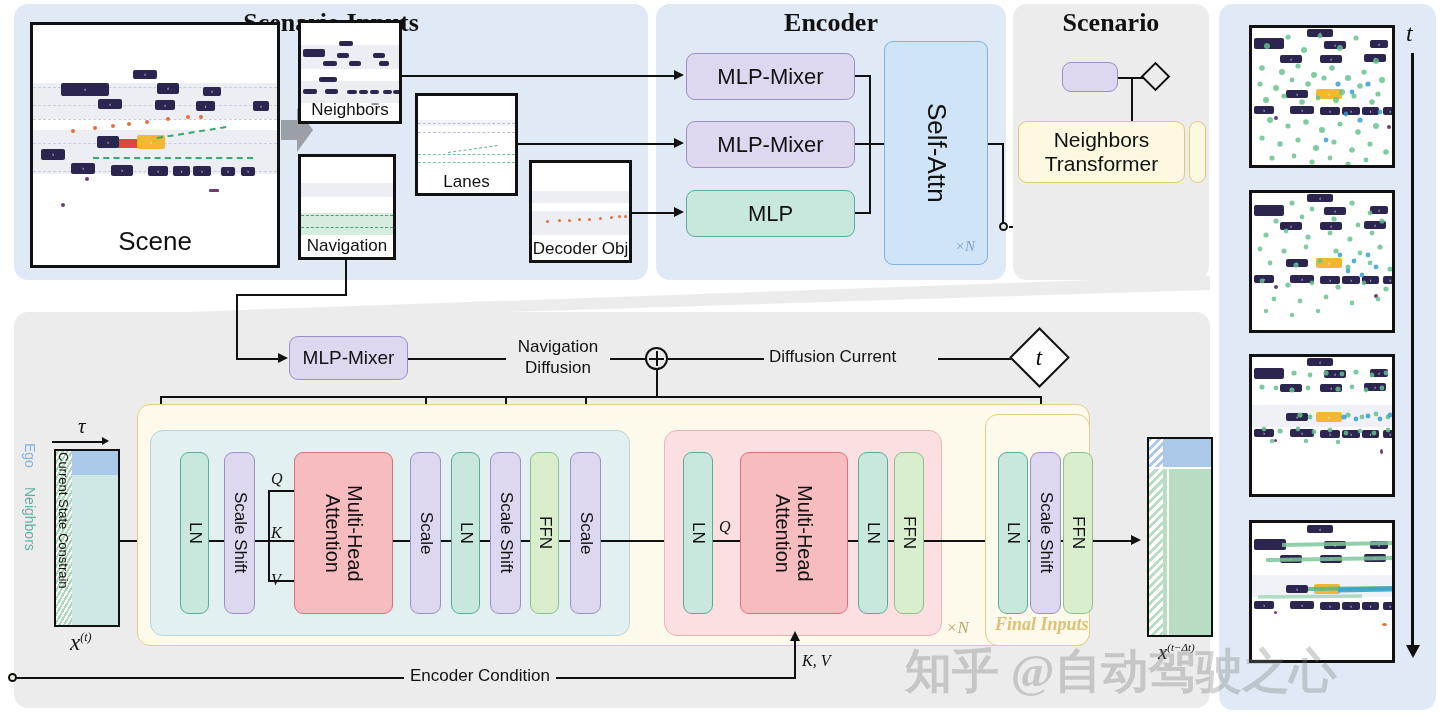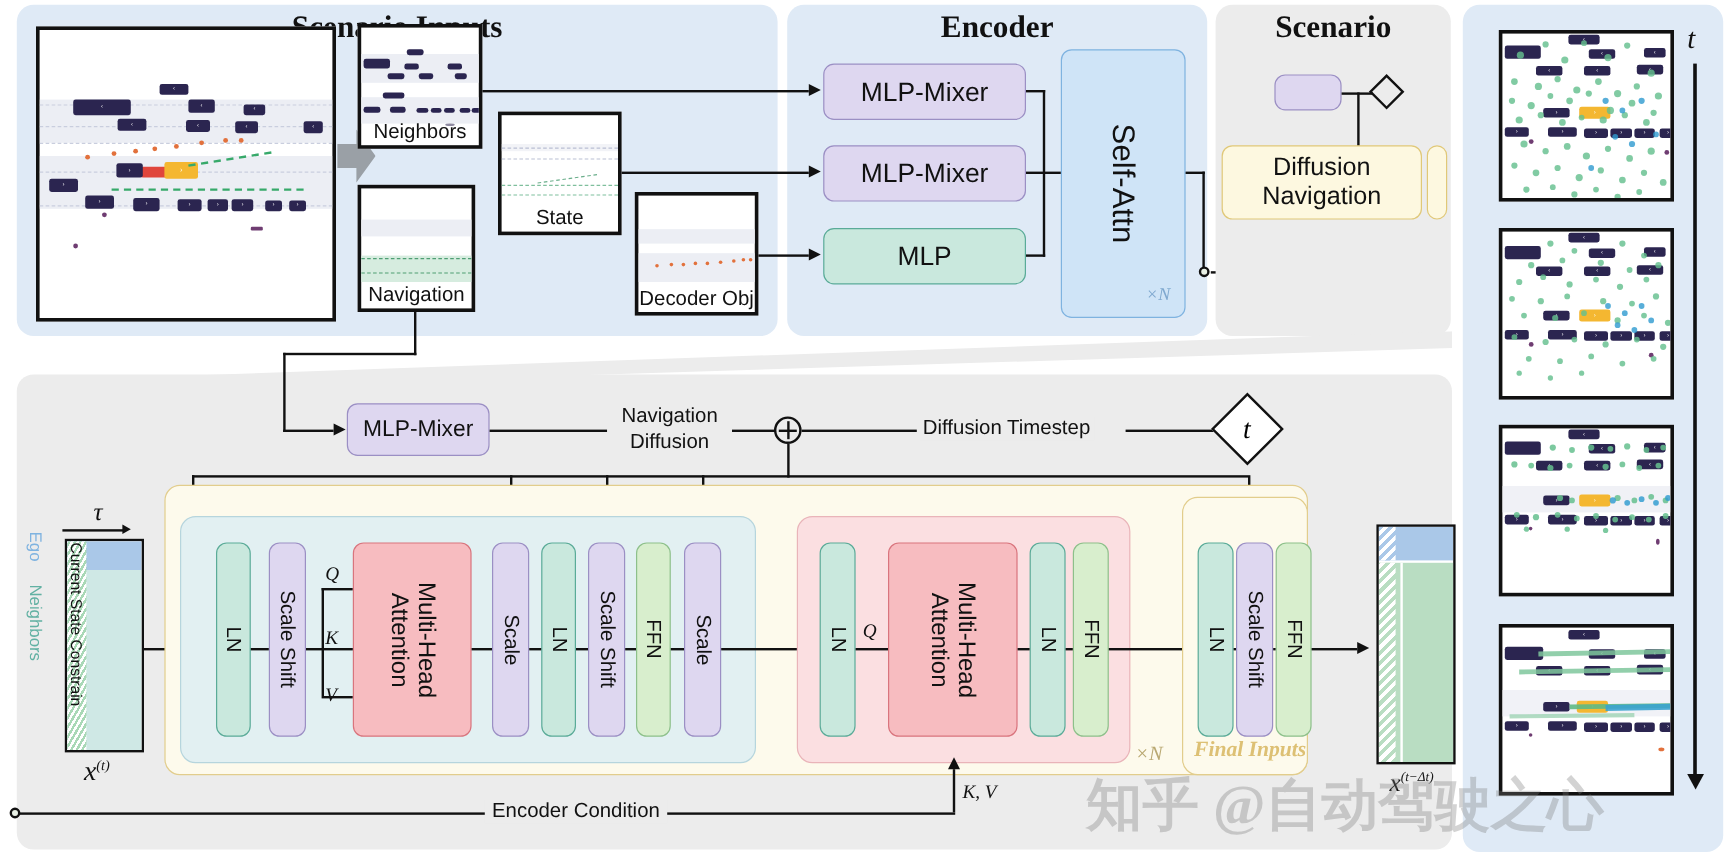--- a/index.html
+++ b/index.html
@@ -193,20 +193,21 @@
     <div class="orangedot" style="left:60px; top:101px;"></div>
     <div class="orangedot" style="left:78px; top:99px;"></div>
     <div class="orangedot" style="left:94px; top:97px;"></div>
     <div class="orangedot" style="left:112px; top:95px;"></div>
     <div class="orangedot" style="left:133px; top:92px;"></div>
     <div class="orangedot" style="left:153px; top:90px;"></div>
     <div class="orangedot" style="left:166px; top:90px;"></div>
     <div class="blob" style="left:52px; top:152px; width:4px; height:4px; background:#6f3d72;"></div>
     <div class="blob" style="left:28px; top:178px; width:4px; height:4px; background:#6f3d72;"></div>
     <div class="blob" style="left:176px; top:164px; width:10px; height:3px; border-radius:1px; background:#6f3d72;"></div>
+    <div class="thumb-label" style="bottom:8px; font-size:26px;">Scene</div>
   </div>
 
   <svg style="position:absolute; left:281px; top:108px; width:32px; height:60px;">
     <polygon points="0,12 16,12 16,0 32,22 16,44 16,32 0,32" fill="#9aa0a6"></polygon>
   </svg>
 
   <div class="thumb" style="left:298px; top:20px; width:104px; height:104px;">
     <div class="road" style="top:22px; height:24px;"></div>
     <div class="road" style="top:58px; height:22px;"></div>
     <div class="car" style="left:38px; top:18px; width:14px; height:5px;"></div>
@@ -228,21 +229,21 @@
     <div class="thumb-label" style="bottom:1px; font-size:17px;">Neighbors</div>
   </div>
 
   <div class="thumb" style="left:415px; top:93px; width:103px; height:103px;">
     <div class="road" style="top:24px; height:6px; background:#f2f3f7;"></div>
     <div class="dashline" style="top:27px; border-top:1px dashed #b9bfd3;"></div>
     <div class="dashline" style="top:36px; border-top:1px dashed #b9bfd3;"></div>
     <div class="dashline" style="top:58px; border-top:1px dashed #7fbf9d;"></div>
     <div class="dashline" style="top:66px; border-top:1px dashed #7fbf9d;"></div>
     <div class="greendash" style="left:30px; top:56px; width:50px; border-top:1px dashed #6aae8b; transform:rotate(-8deg); transform-origin:left center;"></div>
-    <div class="thumb-label" style="bottom:1px; font-size:17px;">State</div>
+    <div class="thumb-label" style="bottom:1px; font-size:17px;">Lanes</div>
   </div>
 
   <div class="thumb" style="left:298px; top:154px; width:98px; height:106px;">
     <div class="road" style="top:26px; height:14px;"></div>
     <div class="road" style="top:56px; height:22px; background:#d6ecdf;"></div>
     <div class="dashline" style="top:58px; border-top:1px dashed #4e9e73;"></div>
     <div class="dashline" style="top:70px; border-top:1px dashed #4e9e73;"></div>
     <div class="thumb-label" style="bottom:1px; font-size:17px;">Navigation</div>
   </div>
 
@@ -299,21 +300,21 @@
 
   <div class="panel panel-gray" style="left:1013px; top:4px; width:196px; height:276px;"></div>
   <div class="panel-title" style="left:1013px; top:8px; width:196px; font-size:26px;">Scenario</div>
 
   <div class="box box-purple" style="left:1062px; top:62px; width:56px; height:30px;"></div>
   <div class="hline" style="left:1118px; top:77px; width:26px;"></div>
   <div class="vline" style="left:1131px; top:77px; height:45px;"></div>
   <div class="diamond" style="left:1145px; top:66px; width:21px; height:21px;"></div>
 
   <div class="box box-cream" style="left:1018px; top:121px; width:167px; height:62px; font-size:21px; line-height:1.12; padding:0 6px;">
-    <span>Diffusion Navigation</span>
+    <span>Neighbors Transformer</span>
   </div>
   <div class="box box-cream" style="left:1189px; top:121px; width:17px; height:62px;"></div>
 
   <svg class="funnel" style="left:14px; top:276px; width:1196px; height:42px;">
     <polygon points="0,42 1196,0 1196,14 300,42" fill="#ececec"></polygon>
   </svg>
 
   <div class="panel panel-gray" style="left:14px; top:312px; width:1196px; height:396px;"></div>
 
   <div class="vline" style="left:345px; top:260px; height:36px;"></div>
@@ -329,21 +330,21 @@
   <div class="hline" style="left:408px; top:358px; width:98px;"></div>
   <div class="lbl" style="left:506px; top:337px; width:104px; text-align:center; font-size:17px; line-height:1.22; background:#ececec;">
     <span>Navigation</span><br>
     <span>Diffusion</span>
   </div>
   <div class="hline" style="left:610px; top:358px; width:36px;"></div>
 
   <div class="oplus" style="left:645px; top:347px; width:23px; height:23px;"></div>
 
   <div class="hline" style="left:668px; top:358px; width:96px;"></div>
-  <div class="lbl" style="left:766px; top:347px; font-size:17px; background:#ececec; padding:0 3px;">Diffusion Timestep</div>
+  <div class="lbl" style="left:766px; top:347px; font-size:17px; background:#ececec; padding:0 3px;">Diffusion Current</div>
   <div class="hline" style="left:938px; top:358px; width:75px;"></div>
 
   <div class="diamond-t" style="left:1018px; top:336px; width:43px; height:43px;">
     <span style="font-size:23px;">t</span>
   </div>
 
   <div class="vline" style="left:656px; top:370px; height:28px;"></div>
   <div class="hline" style="left:160px; top:396px; width:880px;"></div>
   <div class="vline" style="left:160px; top:396px; height:46px;"></div>
   <div class="arrow-d" style="left:156px; top:440px;"></div>

